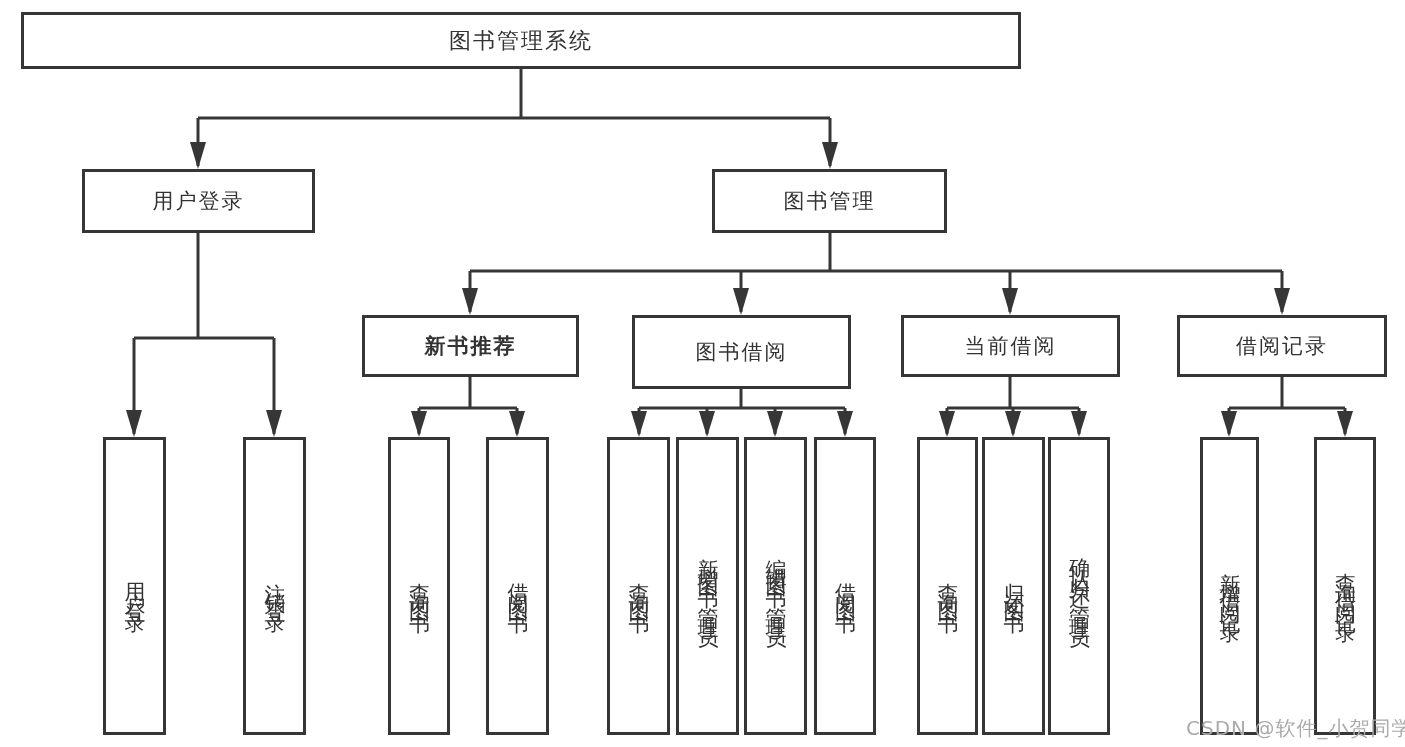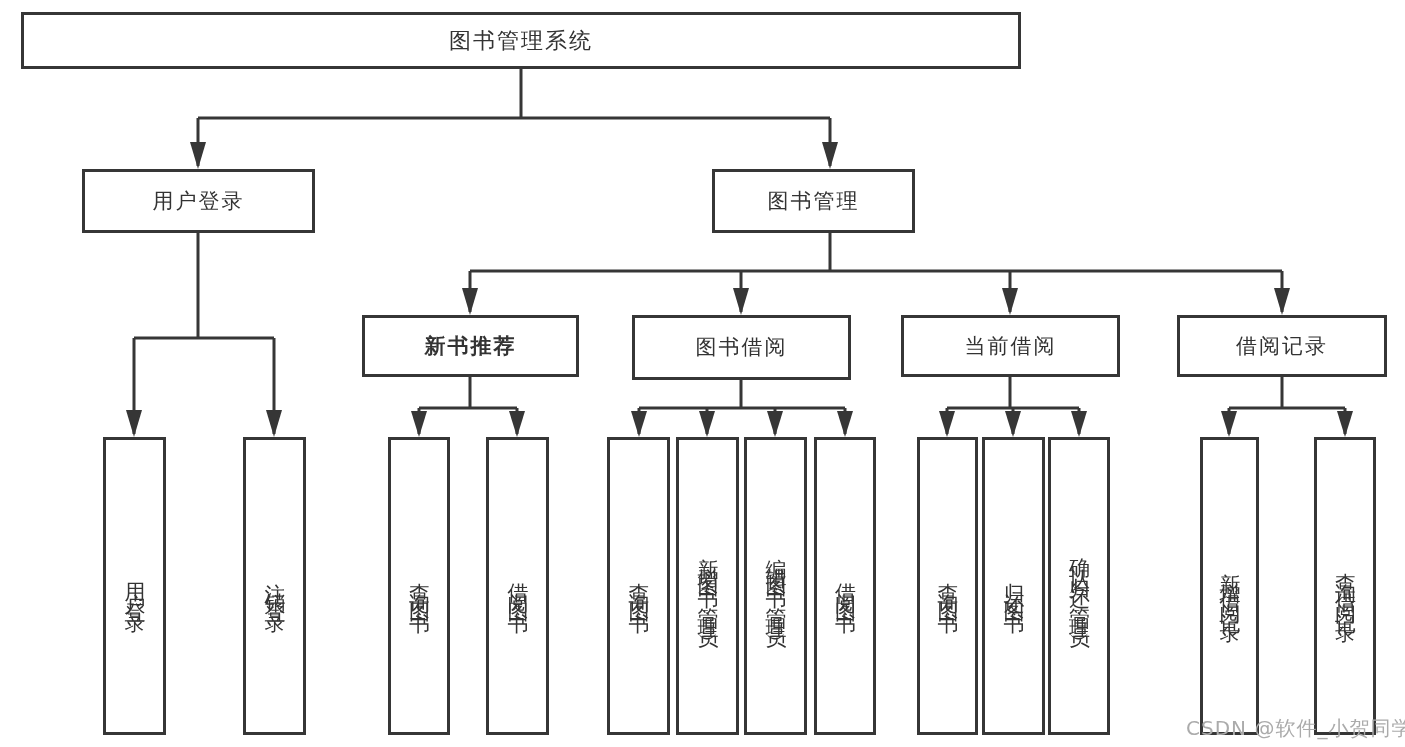--- a/index.html
+++ b/index.html
@@ -93,28 +93,28 @@
     </g>
   </svg>
 
   <div class="box h-box root-box" style="left:21px; top:12px; width:1000px; height:57px;">
     <span>图书管理系统</span>
   </div>
 
   <div class="box h-box" style="left:82px; top:169px; width:233px; height:64px;">
     <span>用户登录</span>
   </div>
-  <div class="box h-box" style="left:712px; top:169px; width:203px; height:64px;">
+  <div class="box h-box" style="left:712px; top:169px; width:235px; height:64px;">
     <span>图书管理</span>
   </div>
 
   <div class="box h-box" style="left:362px; top:315px; width:217px; height:62px;font-weight:bold;">
     <span>新书推荐</span>
   </div>
-  <div class="box h-box" style="left:632px; top:315px; width:219px; height:65px;">
+  <div class="box h-box" style="left:632px; top:315px; width:219px; height:74px;">
     <span>图书借阅</span>
   </div>
   <div class="box h-box" style="left:901px; top:315px; width:219px; height:62px;">
     <span>当前借阅</span>
   </div>
   <div class="box h-box" style="left:1177px; top:315px; width:210px; height:62px;">
     <span>借阅记录</span>
   </div>
 
   <div class="box v-box" style="left:103px; top:437px; width:63px; height:298px;">

